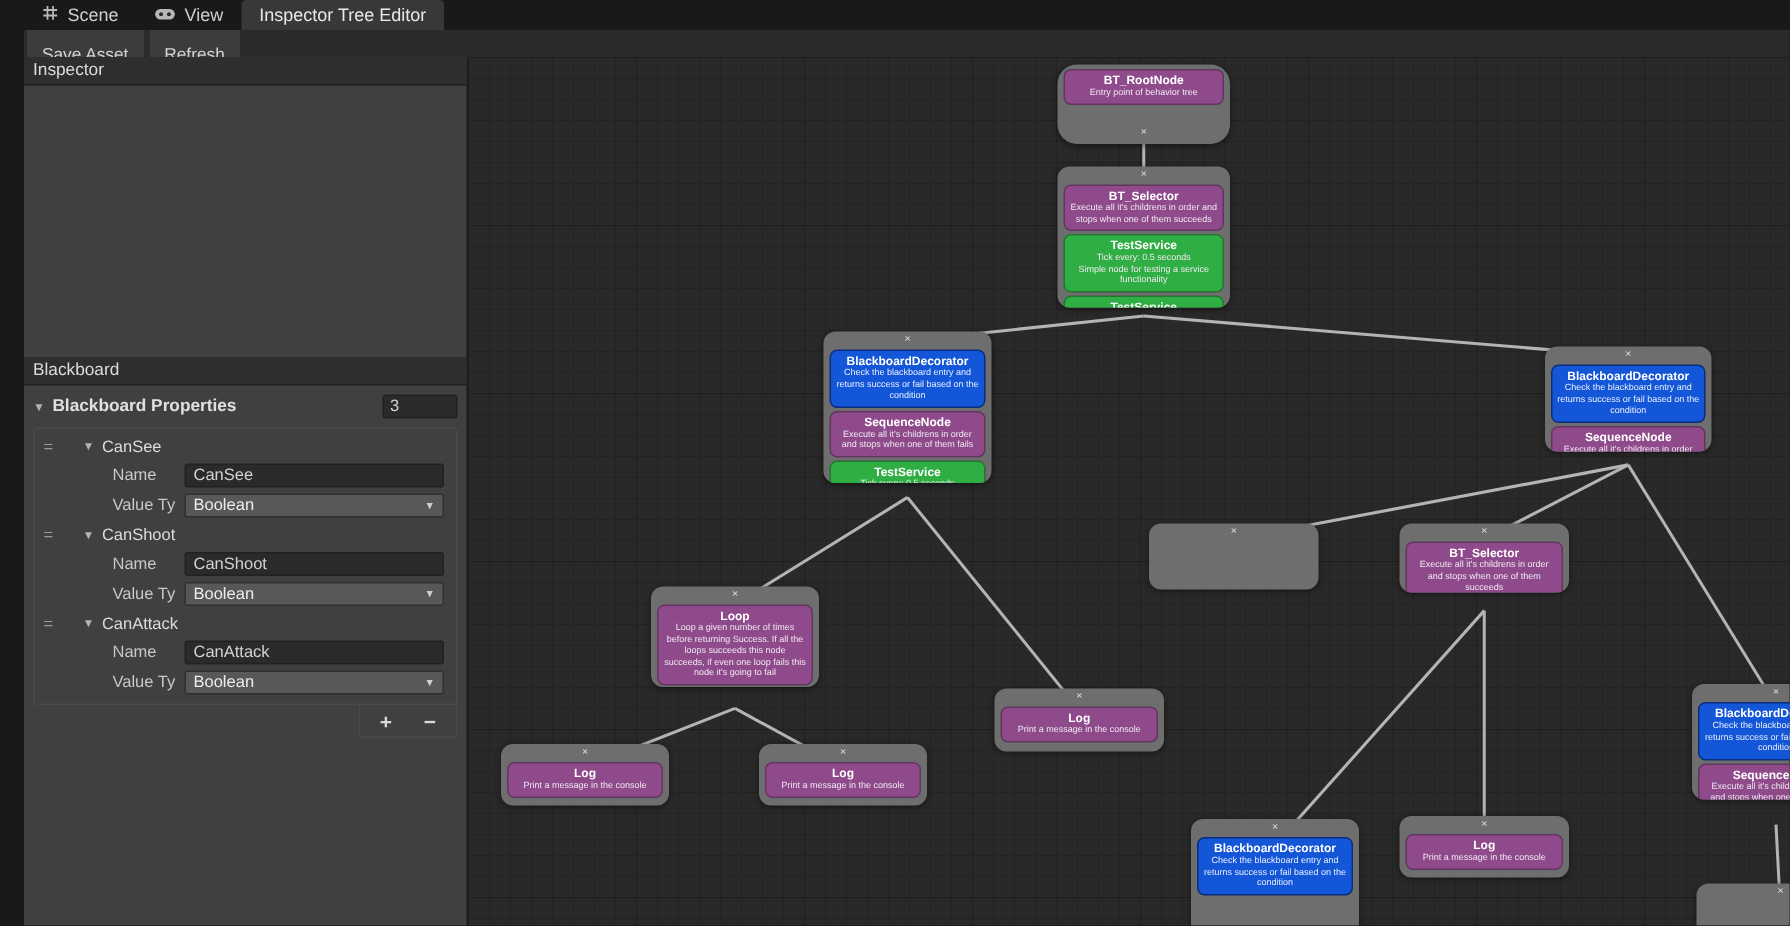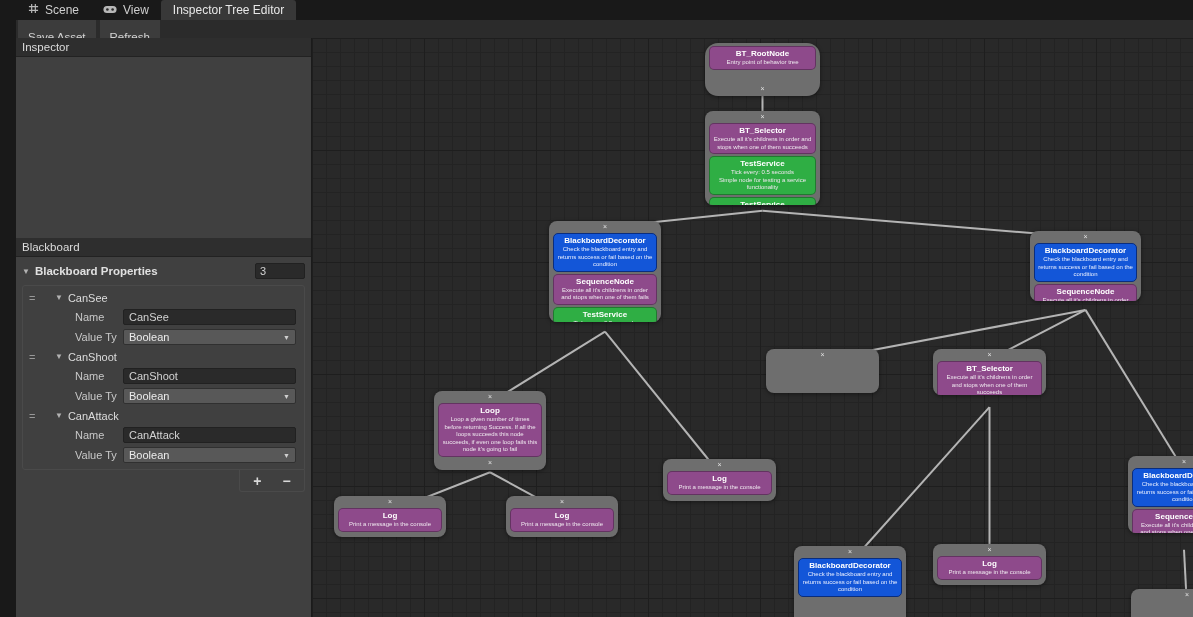--- a/index.html
+++ b/index.html
@@ -252,21 +252,21 @@
           <div class="bt-node" style="left: 454px; top: 311px; width: 113px; height: 44px; background: rgb(110, 110, 110);">
             <div class="port">×</div>
           </div>
           <div class="bt-node" style="left: 621px; top: 311px; width: 113px; height: 46px; background: rgb(110, 110, 110);">
             <div class="port">×</div>
             <div class="blk composite">
               <div class="bt">BT_Selector</div>
               <div class="bd">Execute all it's childrens in order and stops when one of them succeeds</div>
             </div>
           </div>
-          <div class="bt-node" style="left: 122px; top: 353px; width: 112px; height: 79px; background: rgb(110, 110, 110);">
+          <div class="bt-node" style="left: 122px; top: 353px; width: 112px; height: 67px; background: rgb(110, 110, 110);">
             <div class="port">×</div>
             <div class="blk composite">
               <div class="bt">Loop</div>
               <div class="bd">Loop a given number of times before returning Success. If all the loops succeeds this node succeeds, if even one loop fails this node it's going to fail</div>
             </div>
             <div class="port bottom">×</div>
           </div>
           <div class="bt-node" style="left: 22px; top: 458px; width: 112px; height: 41px; background: rgb(110, 110, 110);">
             <div class="port">×</div>
             <div class="blk composite">

